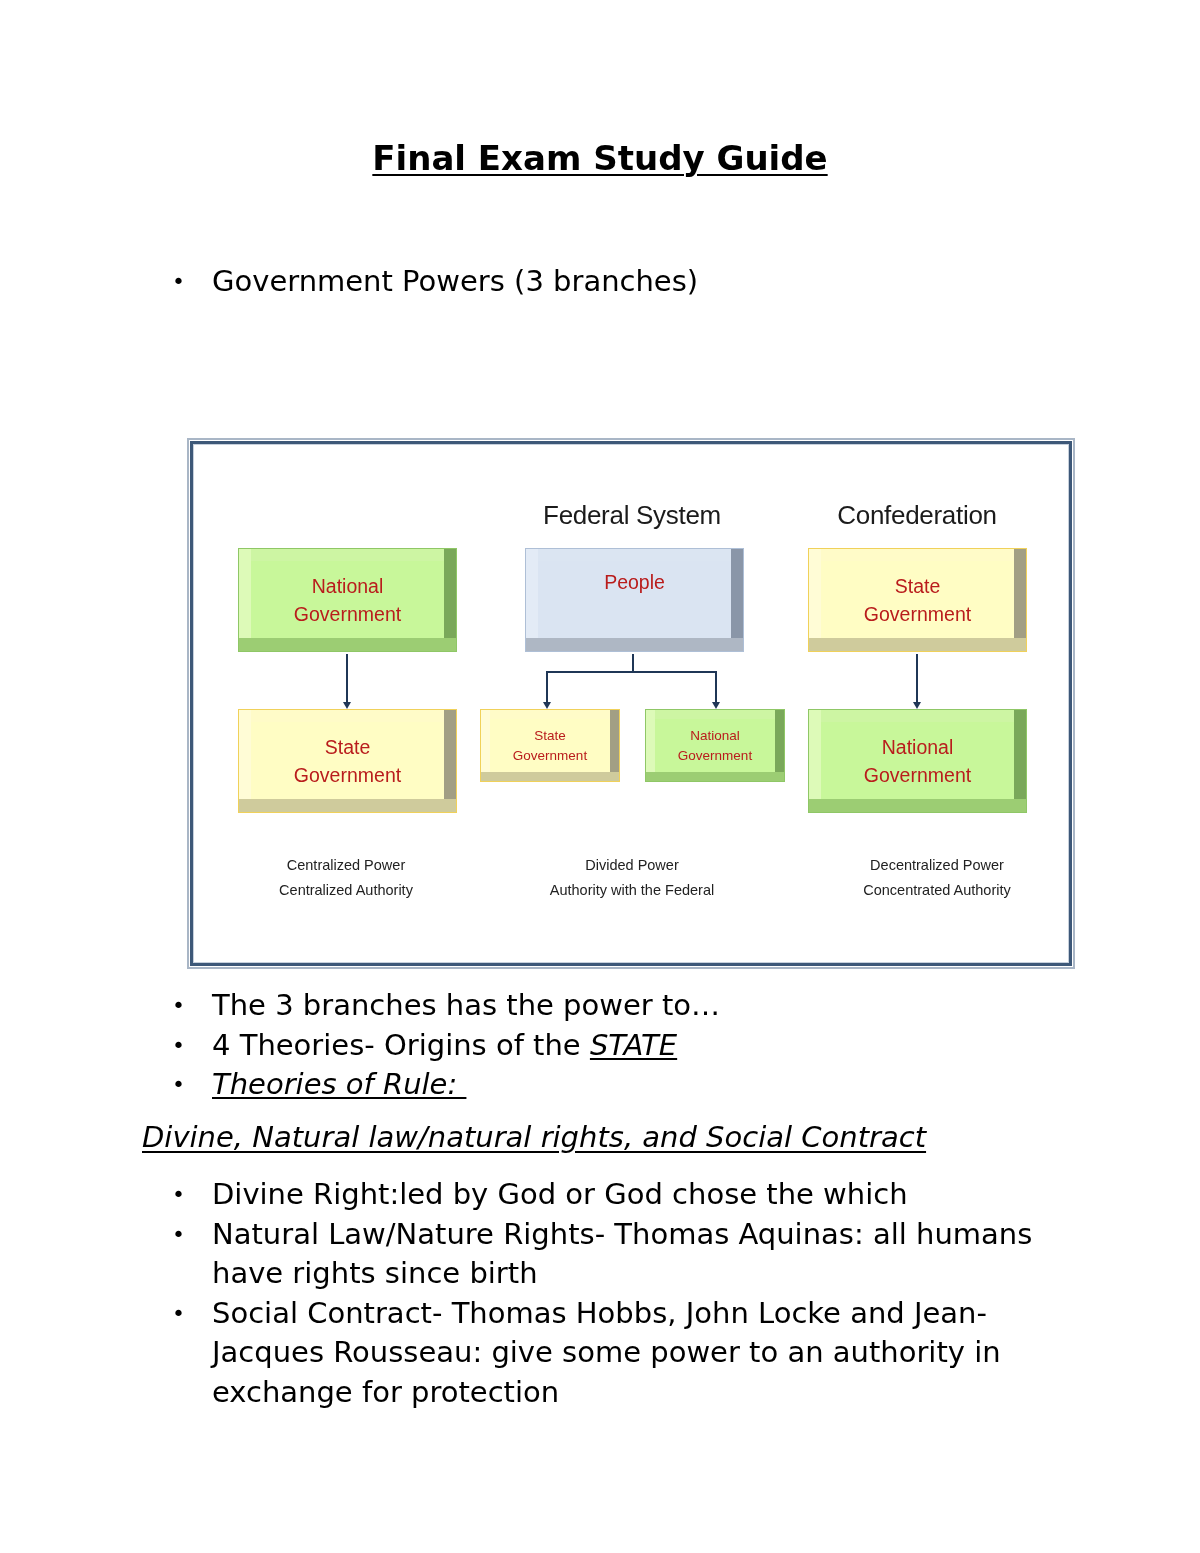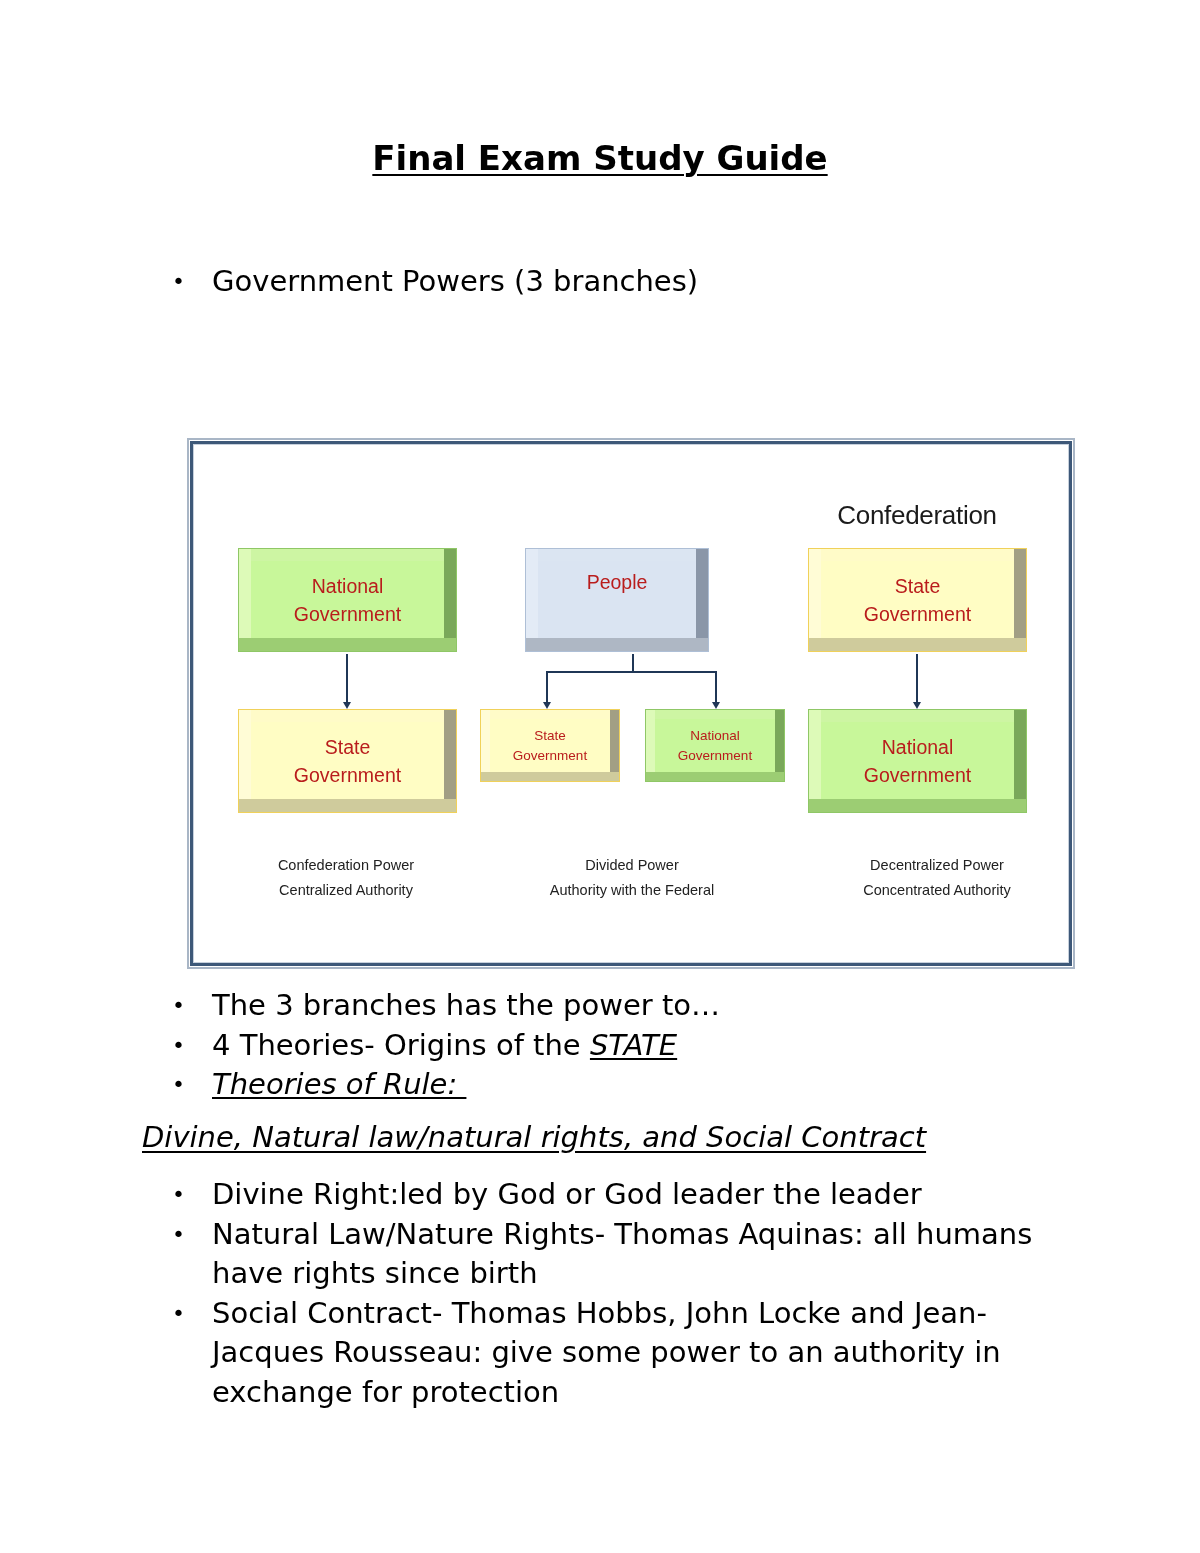--- a/index.html
+++ b/index.html
@@ -75,20 +75,21 @@
 <body>
 
 <div class="title">Final Exam Study Guide</div>
 
 <ul class="bullets" style="top:262px;">
   <li>Government Powers (3 branches)</li>
 </ul>
 
 <div class="diagram">
 
+  <div class="d-text col-title" style="left:293px;">Federal System</div>
   <div class="d-text col-title" style="left:578px;">Confederation</div>
 
   <div class="bevel green" style="left:49px; top:108px; width:219px; height:104px;">
     <div class="edge edge-t" style="left:0;top:0;right:0;height:12px;"></div>
     <div class="edge edge-l" style="left:0;top:0;bottom:0;width:12px;"></div>
     <div class="edge edge-r" style="right:0;top:0;bottom:0;width:12px;"></div>
     <div class="edge edge-b" style="left:0;right:0;bottom:0;height:13px;"></div>
     <div class="face" style="left:12px;top:12px;right:12px;bottom:13px;font-size:19.5px;line-height:28px;">
       <span style="width:130px;">National Government</span>
     </div>
@@ -99,21 +100,21 @@
   <div class="bevel yellow" style="left:49px; top:269px; width:219px; height:104px;">
     <div class="edge edge-t" style="left:0;top:0;right:0;height:12px;"></div>
     <div class="edge edge-l" style="left:0;top:0;bottom:0;width:12px;"></div>
     <div class="edge edge-r" style="right:0;top:0;bottom:0;width:12px;"></div>
     <div class="edge edge-b" style="left:0;right:0;bottom:0;height:13px;"></div>
     <div class="face" style="left:12px;top:12px;right:12px;bottom:13px;font-size:19.5px;line-height:28px;">
       <span style="width:130px;">State Government</span>
     </div>
   </div>
 
-  <div class="bevel blue" style="left:336px; top:108px; width:184px; height:104px;">
+  <div class="bevel blue" style="left:336px; top:108px; width:219px; height:104px;">
     <div class="edge edge-t" style="left:0;top:0;right:0;height:12px;"></div>
     <div class="edge edge-l" style="left:0;top:0;bottom:0;width:12px;"></div>
     <div class="edge edge-r" style="right:0;top:0;bottom:0;width:12px;"></div>
     <div class="edge edge-b" style="left:0;right:0;bottom:0;height:13px;"></div>
     <div class="face" style="left:12px;top:12px;right:12px;bottom:13px;font-size:19.5px;align-items:flex-start;padding-top:10px;box-sizing:border-box;">
       <span>People</span>
     </div>
   </div>
   <div class="line" style="left:443px; top:214px; width:2px; height:18px;"></div>
   <div class="line" style="left:357px; top:231px; width:171px; height:2px;"></div>
@@ -158,21 +159,21 @@
     <div class="edge edge-t" style="left:0;top:0;right:0;height:12px;"></div>
     <div class="edge edge-l" style="left:0;top:0;bottom:0;width:12px;"></div>
     <div class="edge edge-r" style="right:0;top:0;bottom:0;width:12px;"></div>
     <div class="edge edge-b" style="left:0;right:0;bottom:0;height:13px;"></div>
     <div class="face" style="left:12px;top:12px;right:12px;bottom:13px;font-size:19.5px;line-height:28px;">
       <span style="width:130px;">National Government</span>
     </div>
   </div>
 
   <div class="d-text note" style="left:17px;">
-    <div>Confederation Power</div>
+    <div>Centralized Power</div>
     <div>Centralized Authority</div>
   </div>
   <div class="d-text note" style="left:303px;">
     <div>Divided Power</div>
     <div>Authority with the Federal</div>
   </div>
   <div class="d-text note" style="left:608px;">
     <div>Decentralized Power</div>
     <div>Concentrated Authority</div>
   </div>
@@ -180,16 +181,16 @@
 
 <ul class="bullets" style="top:986px;">
   <li>The 3 branches has the power to…</li>
   <li><span>4 Theories- Origins of the </span><span class="u-it">STATE</span></li>
   <li><span class="u-it" style="white-space:pre;">Theories of Rule: </span></li>
 </ul>
 
 <div class="subheading">Divine, Natural law/natural rights, and Social Contract</div>
 
 <ul class="bullets" style="top:1175px;">
-  <li>Divine Right:led by God or God leader the leader</li>
+  <li>Divine Right:led by God or God chose the which</li>
   <li>Natural Law/Nature Rights- Thomas Aquinas: all humans have rights since birth</li>
   <li>Social Contract- Thomas Hobbs, John Locke and Jean-Jacques Rousseau: give some power to an authority in exchange for protection</li>
 </ul>
 
 </body></html>

